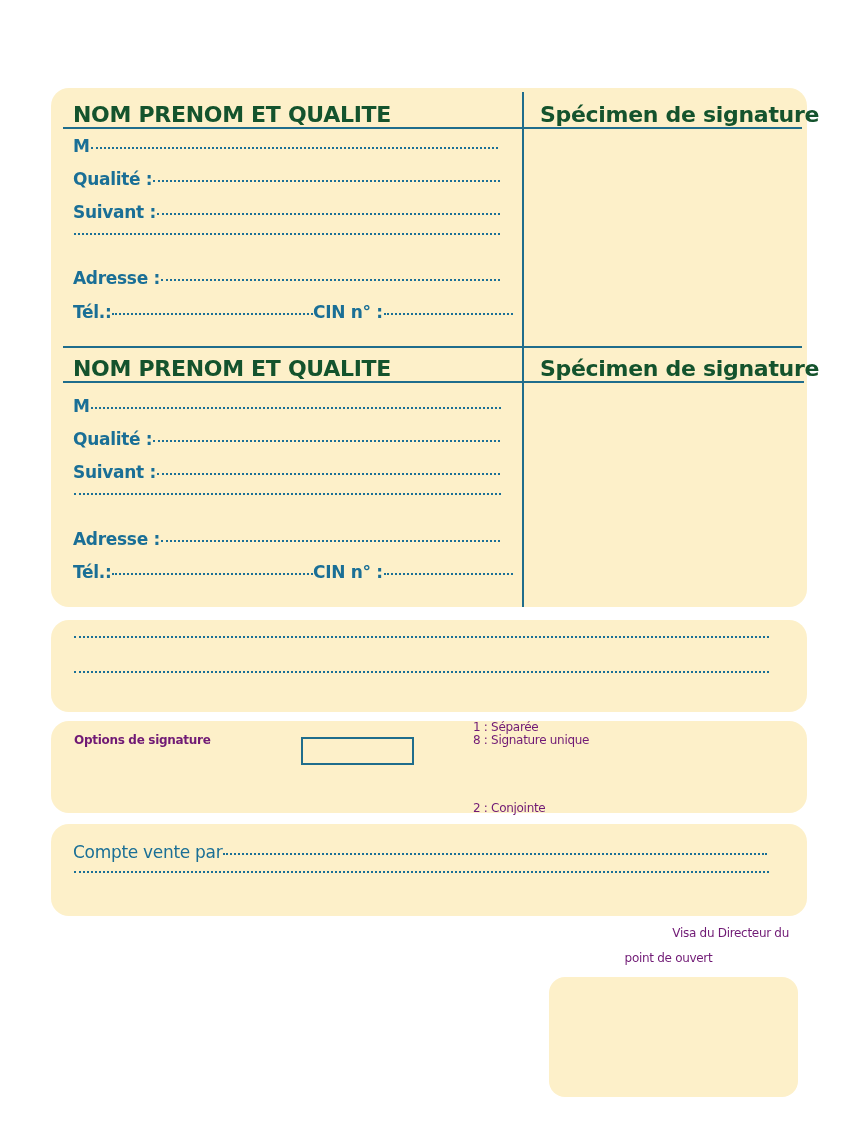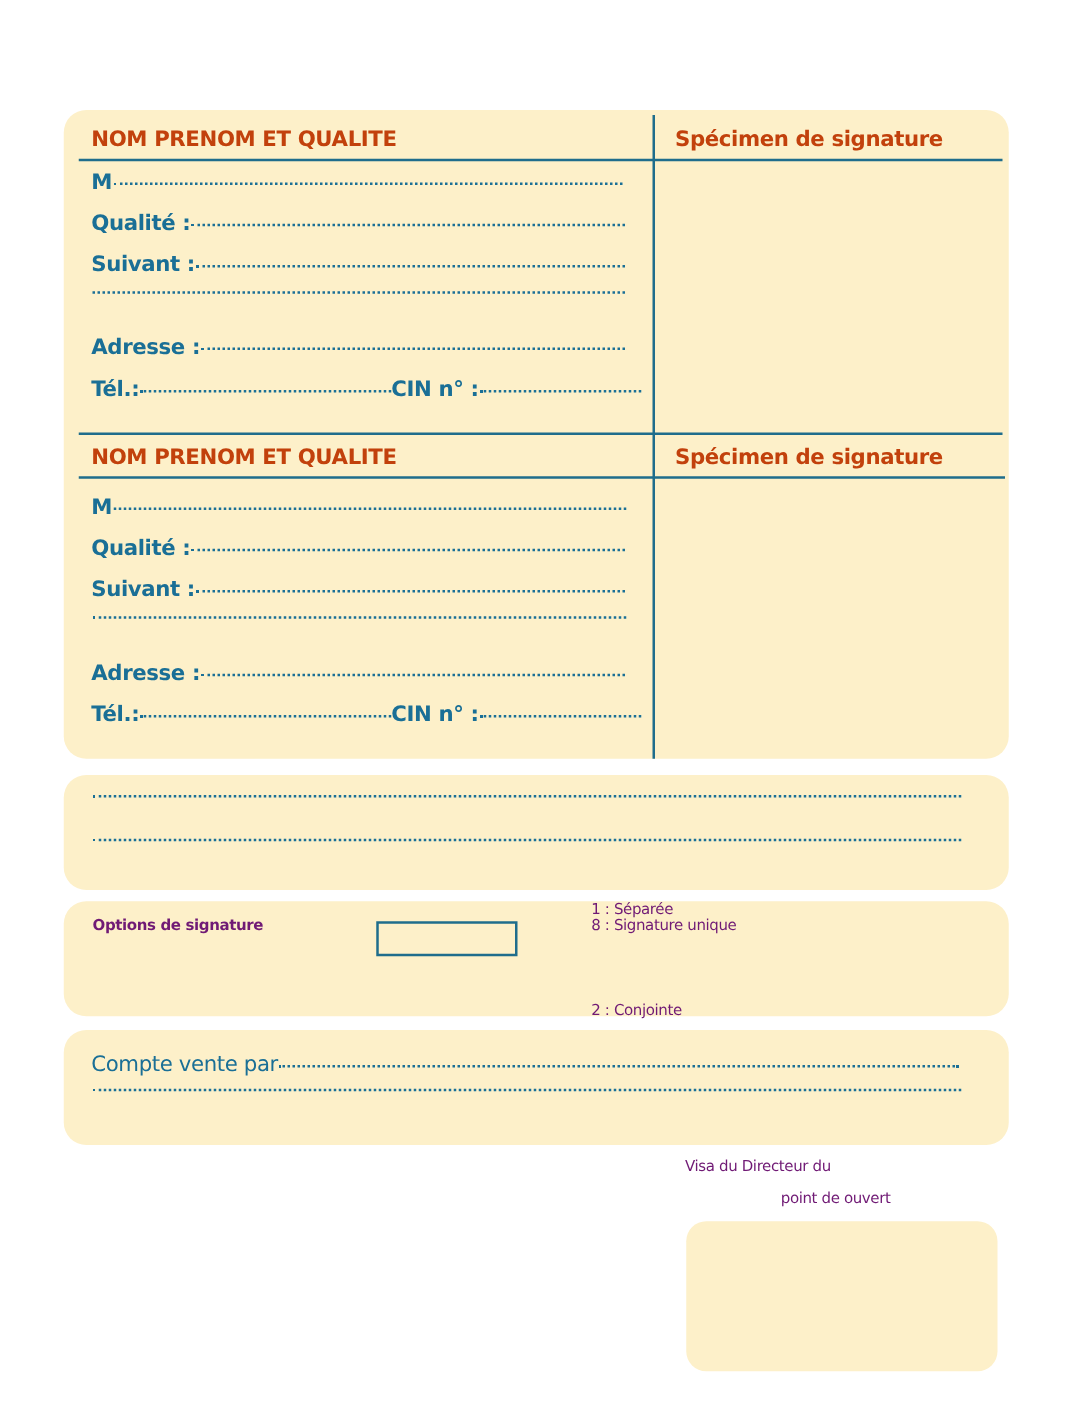--- a/index.html
+++ b/index.html
@@ -1,21 +1,21 @@
 <!DOCTYPE html>
 <html><head>
 <meta charset="utf-8">
 <style>
   html, body { margin:0; padding:0; background:#ffffff; }
   body { width:862px; height:1128px; position:relative; overflow:hidden;
          font-family:"DejaVu Sans", sans-serif; color:#1a6f96; }
   .panel { position:absolute; background:#fdf0c9; border-radius:18px; }
   .hline { position:absolute; height:2px; background:#1f6d8c; }
   .vline { position:absolute; width:2px; background:#1f6d8c; }
-  .hdr { position:absolute; font-weight:bold; font-size:17px; color:#c2410c; letter-spacing:-0.3px; white-space:nowrap; }
+  .hdr { position:absolute; font-weight:bold; font-size:22px; color:#14532d; letter-spacing:-0.3px; white-space:nowrap; }
   .row { position:absolute; font-size:17px; font-weight:bold; color:#1a6f96; white-space:nowrap; display:flex; align-items:baseline; letter-spacing:-0.3px; }
   .dots { flex:1; border-bottom:2px dotted #1a6f96; height:0; margin-left:1px; transform:translateY(-3px); }
   .lbl { font-weight:bold; }
   .txt { position:absolute; font-size:12px; font-weight:bold; color:#701a75; white-space:nowrap; letter-spacing:-0.3px; }
   .optbox { position:absolute; border:2px solid #1f6d8c; background:transparent; }
 </style>
 </head>
 <body>
 
 <div class="panel" style="left:51px; top:88px; width:756px; height:519px;"></div>
@@ -108,15 +108,15 @@
 
 <div class="panel" style="left:51px; top:824px; width:756px; height:92px;"></div>
 <div class="row" style="left:73px; top:842px; width:694px;">
     <span class="lbl" style="font-weight:normal;">Compte vente par</span>
     <span class="dots"></span>
   </div>
 <div class="row" style="left:73px; top:874px; width:696px;">
     <span class="dots"></span>
   </div>
 
-<div class="txt" style="left:548px; top:926px; width:241px; text-align:left; font-weight:normal;">Visa du Directeur du</div>
+<div class="txt" style="left:548px; top:926px; width:241px; text-align:right; font-weight:normal;">Visa du Directeur du</div>
 <div class="txt" style="left:548px; top:951px; width:241px; text-align:center; font-weight:normal;">point de ouvert</div>
 <div class="panel" style="left:549px; top:977px; width:249px; height:120px; border-radius:16px;"></div>
 
 </body></html>

